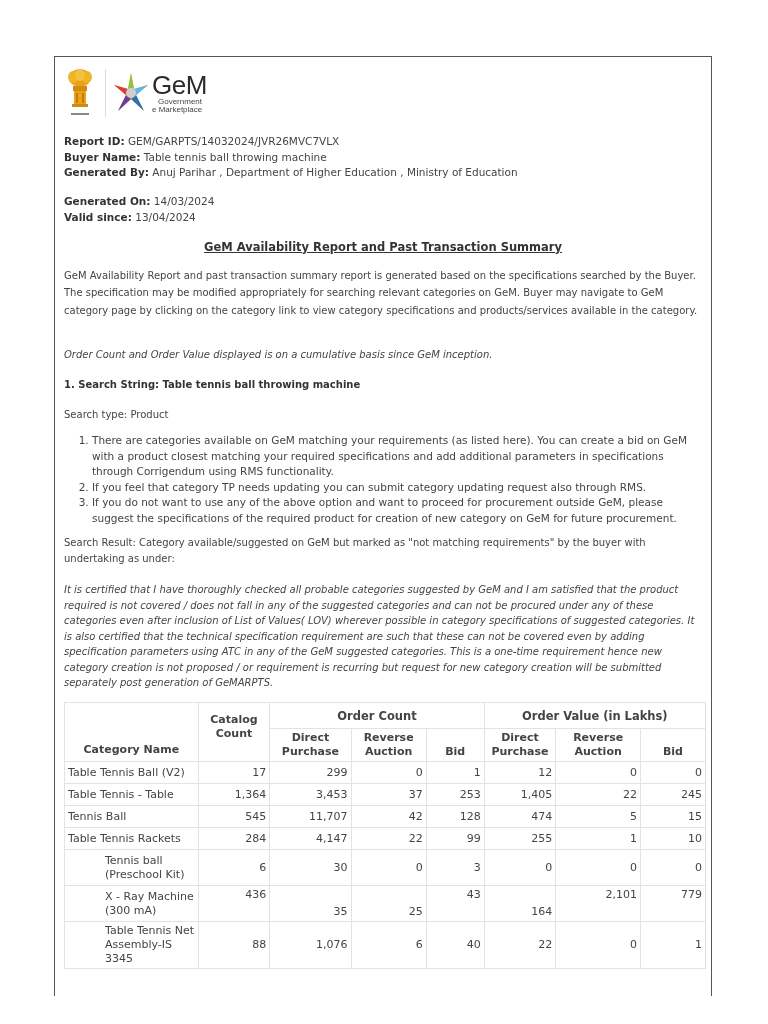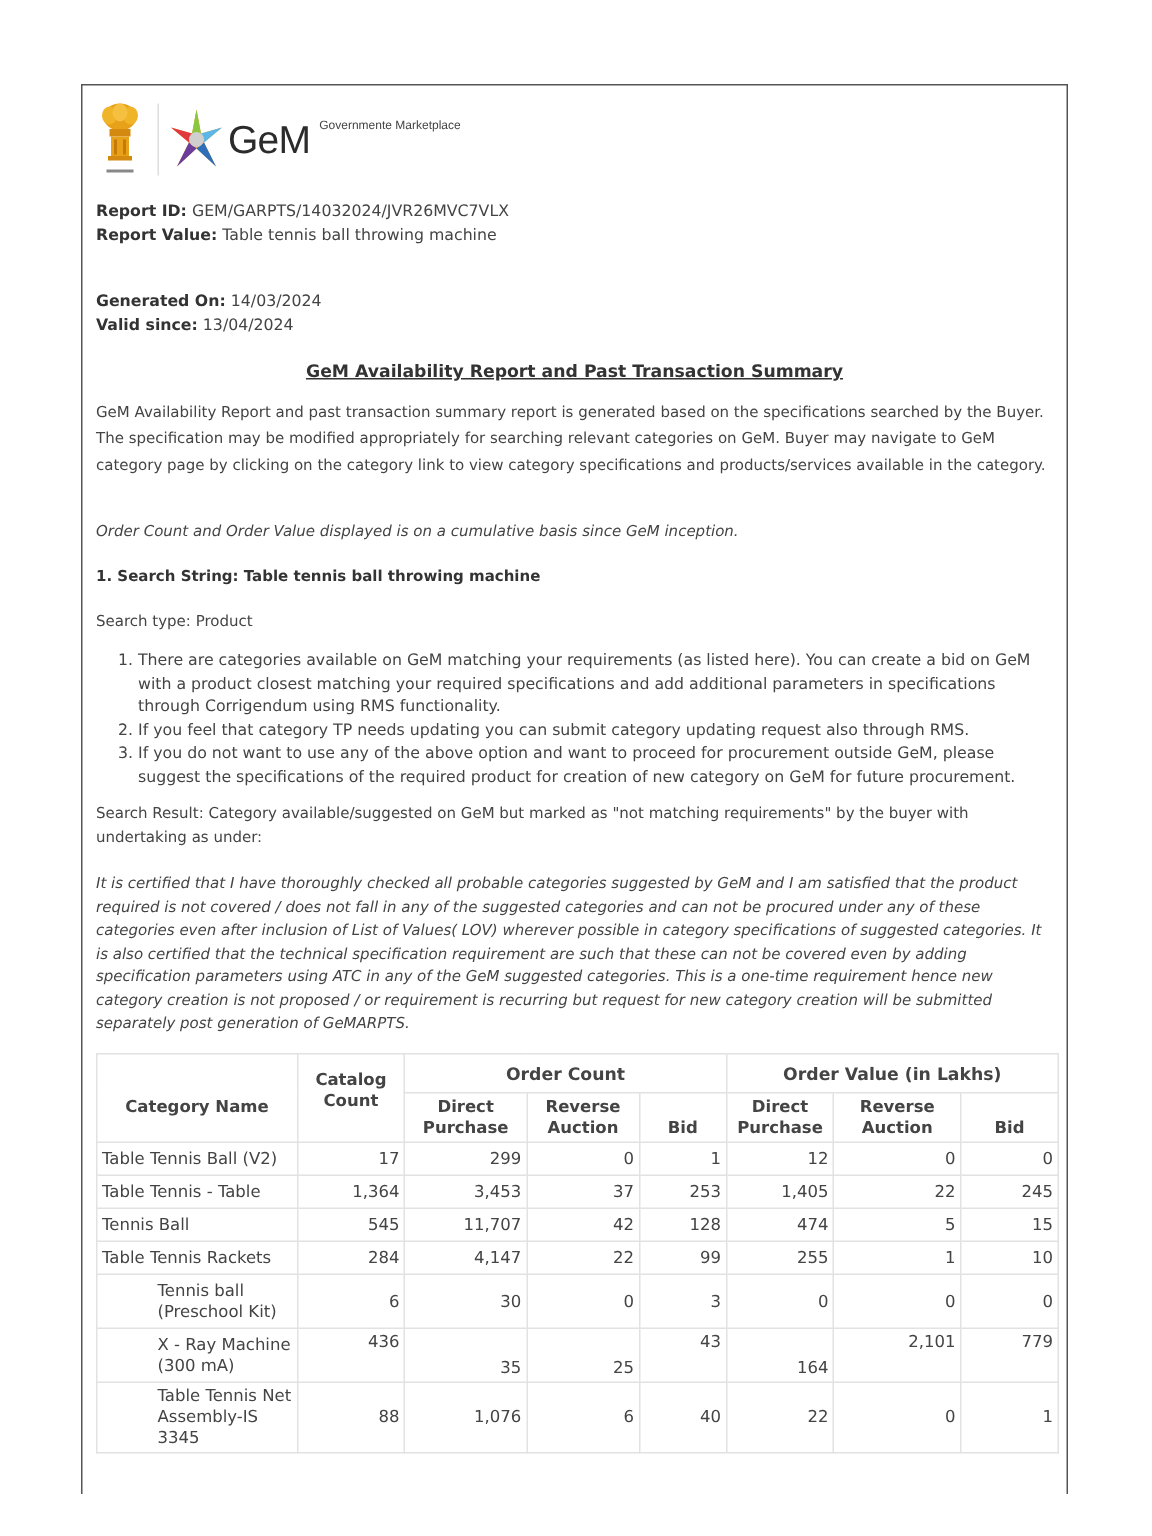--- a/index.html
+++ b/index.html
@@ -45,21 +45,21 @@
     background: #ddd;
     margin-left: 10px;
     margin-right: 6px;
   }
   .gem-logo {
     display: flex;
     align-items: center;
   }
   .gem-text {
     display: flex;
-    flex-direction: row;
+    flex-direction: column;
     margin-left: 2px;
     line-height: 1;
   }
   .gem-word {
     font-family: "Liberation Sans", sans-serif;
     font-size: 26px;
     color: #2b2b2b;
     letter-spacing: -0.5px;
   }
   .gem-sub {
@@ -185,22 +185,26 @@
       </div>
     </div>
   </div>
 
   <div class="meta meta-1">
     <div>
       <b>Report ID:</b>
       <span>GEM/GARPTS/14032024/JVR26MVC7VLX</span>
     </div>
     <div>
-      <b>Report Value:</b>
+      <b>Buyer Name:</b>
       <span>Table tennis ball throwing machine</span>
+    </div>
+    <div>
+      <b>Generated By:</b>
+      <span>Anuj Parihar , Department of Higher Education , Ministry of Education</span>
     </div>
   </div>
 
   <div class="meta meta-2">
     <div>
       <b>Generated On:</b>
       <span>14/03/2024</span>
     </div>
     <div>
       <b>Valid since:</b>
@@ -230,21 +234,21 @@
       <col style="width:77px">
       <col style="width:86px">
       <col style="width:89px">
       <col style="width:30px">
       <col style="width:77px">
       <col style="width:92px">
       <col style="width:31px">
     </colgroup>
     <thead>
       <tr>
-        <th rowspan="2" style="vertical-align:bottom;padding-bottom:16px;text-align:center;">Category Name</th>
+        <th rowspan="2" style="vertical-align:bottom;padding-bottom:4px;text-align:center;">Category Name</th>
         <th rowspan="2" style="padding-bottom:20px;">Catalog Count</th>
         <th colspan="3" class="group">Order Count</th>
         <th colspan="3" class="group">Order Value (in Lakhs)</th>
       </tr>
       <tr>
         <th>Direct Purchase</th>
         <th>Reverse Auction</th>
         <th>Bid</th>
         <th>Direct Purchase</th>
         <th>Reverse Auction</th>

